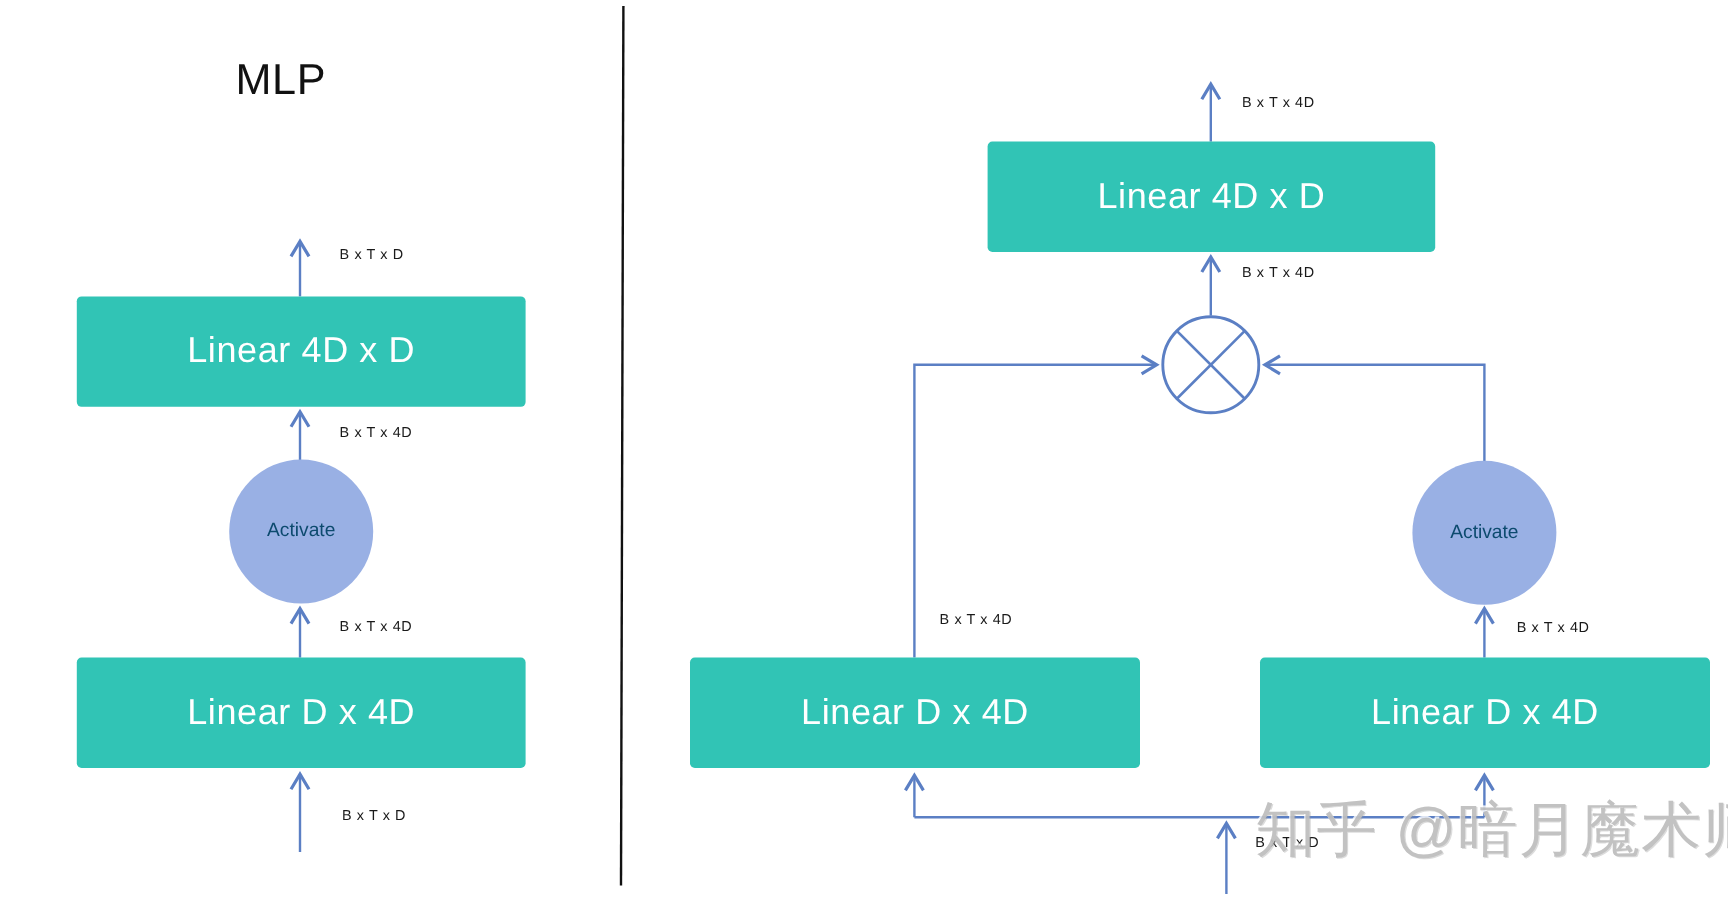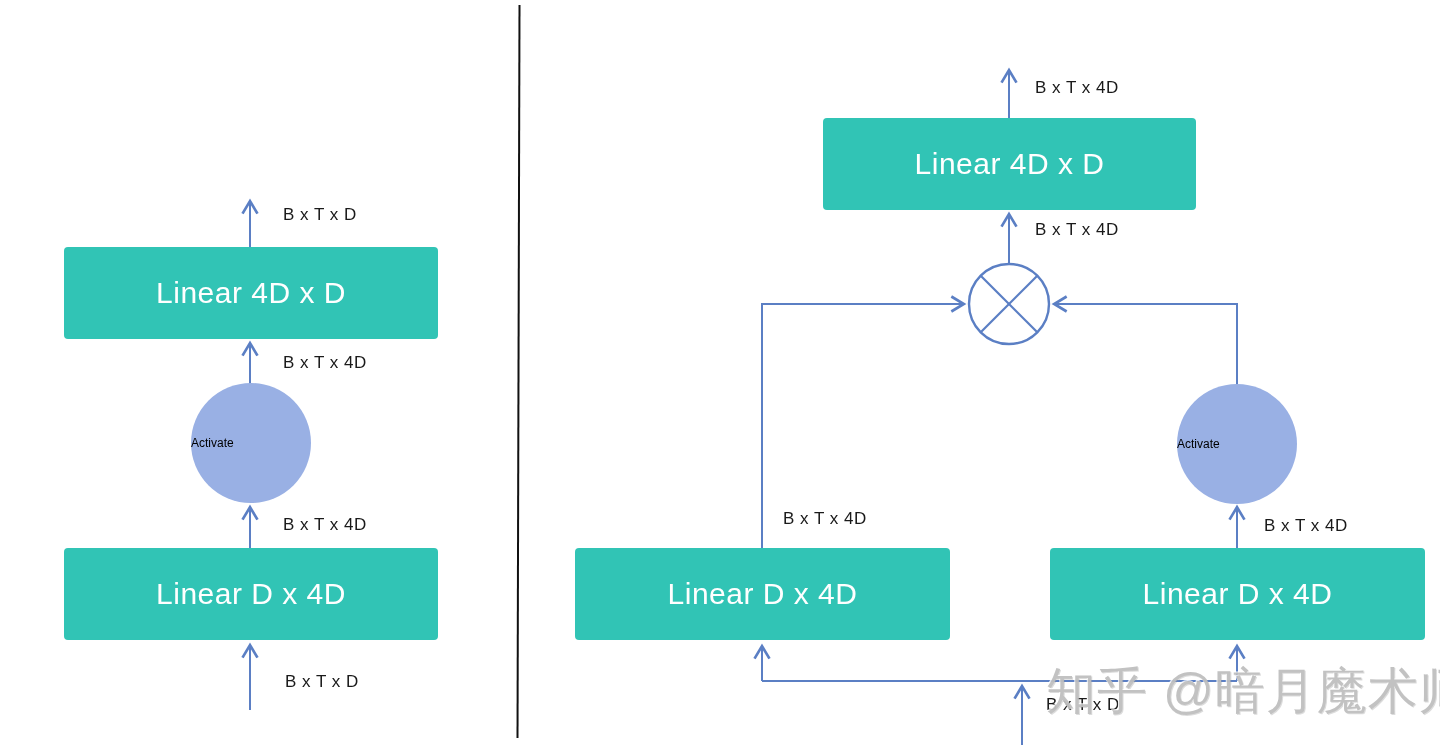--- a/index.html
+++ b/index.html
@@ -18,25 +18,25 @@
     letter-spacing:0.5px;
   }
   .box{
     position:absolute;z-index:2;background:var(--box_teal,#31c4b5);border-radius:4px;
     display:flex;align-items:center;justify-content:center;
     color:#ffffff;font-size:30px;letter-spacing:0.5px;
   }
   .act-circle{
     position:absolute;z-index:2;width:120px;height:120px;border-radius:50%;
     background:var(--circle_blue,#99b0e4);
-    display:flex;align-items:center;justify-content:flex-start;
-    color:#000000;font-size:12px;
+    display:flex;align-items:center;justify-content:center;
+    color:#0c4a6e;font-size:16px;
   }
   .lbl{
-    position:absolute;z-index:2;font-size:17px;color:#1a1a1a;white-space:nowrap;
+    position:absolute;z-index:2;font-size:12px;color:#1a1a1a;white-space:nowrap;
     letter-spacing:0.5px;
   }
   .watermark{
     position:absolute;z-index:5;left:1046px;top:658px;
     font-size:50px;letter-spacing:1px;white-space:nowrap;
     color:var(--watermark_gray,#bfbfbf);
     text-shadow:-1px -1px 0 rgba(255,255,255,0.85),1px 1px 0 rgba(150,150,150,0.35);
     opacity:0.95;
   }
 </style>
@@ -73,20 +73,21 @@
       <line class="conn" x1="1022" y1="745" x2="1022" y2="687" marker-end="url(#ah)"></line>
     </g>
 
     <g>
       <circle class="mult-circle" cx="1009" cy="304" r="40"></circle>
       <line class="mult-x" x1="980.7" y1="275.7" x2="1037.3" y2="332.3"></line>
       <line class="mult-x" x1="1037.3" y1="275.7" x2="980.7" y2="332.3"></line>
     </g>
   </svg>
 
+  <div class="title" style="left:159px;top:45px;width:150px;">MLP</div>
 
   <div class="lbl" style="left:283px;top:205px;">B x T x D</div>
 
   <div class="box" style="left:64px;top:247px;width:374px;height:92px;">
     <span>Linear 4D x D</span>
   </div>
 
   <div class="lbl" style="left:283px;top:353px;">B x T x 4D</div>
 
   <div class="act-circle" style="left:191px;top:383px;">

